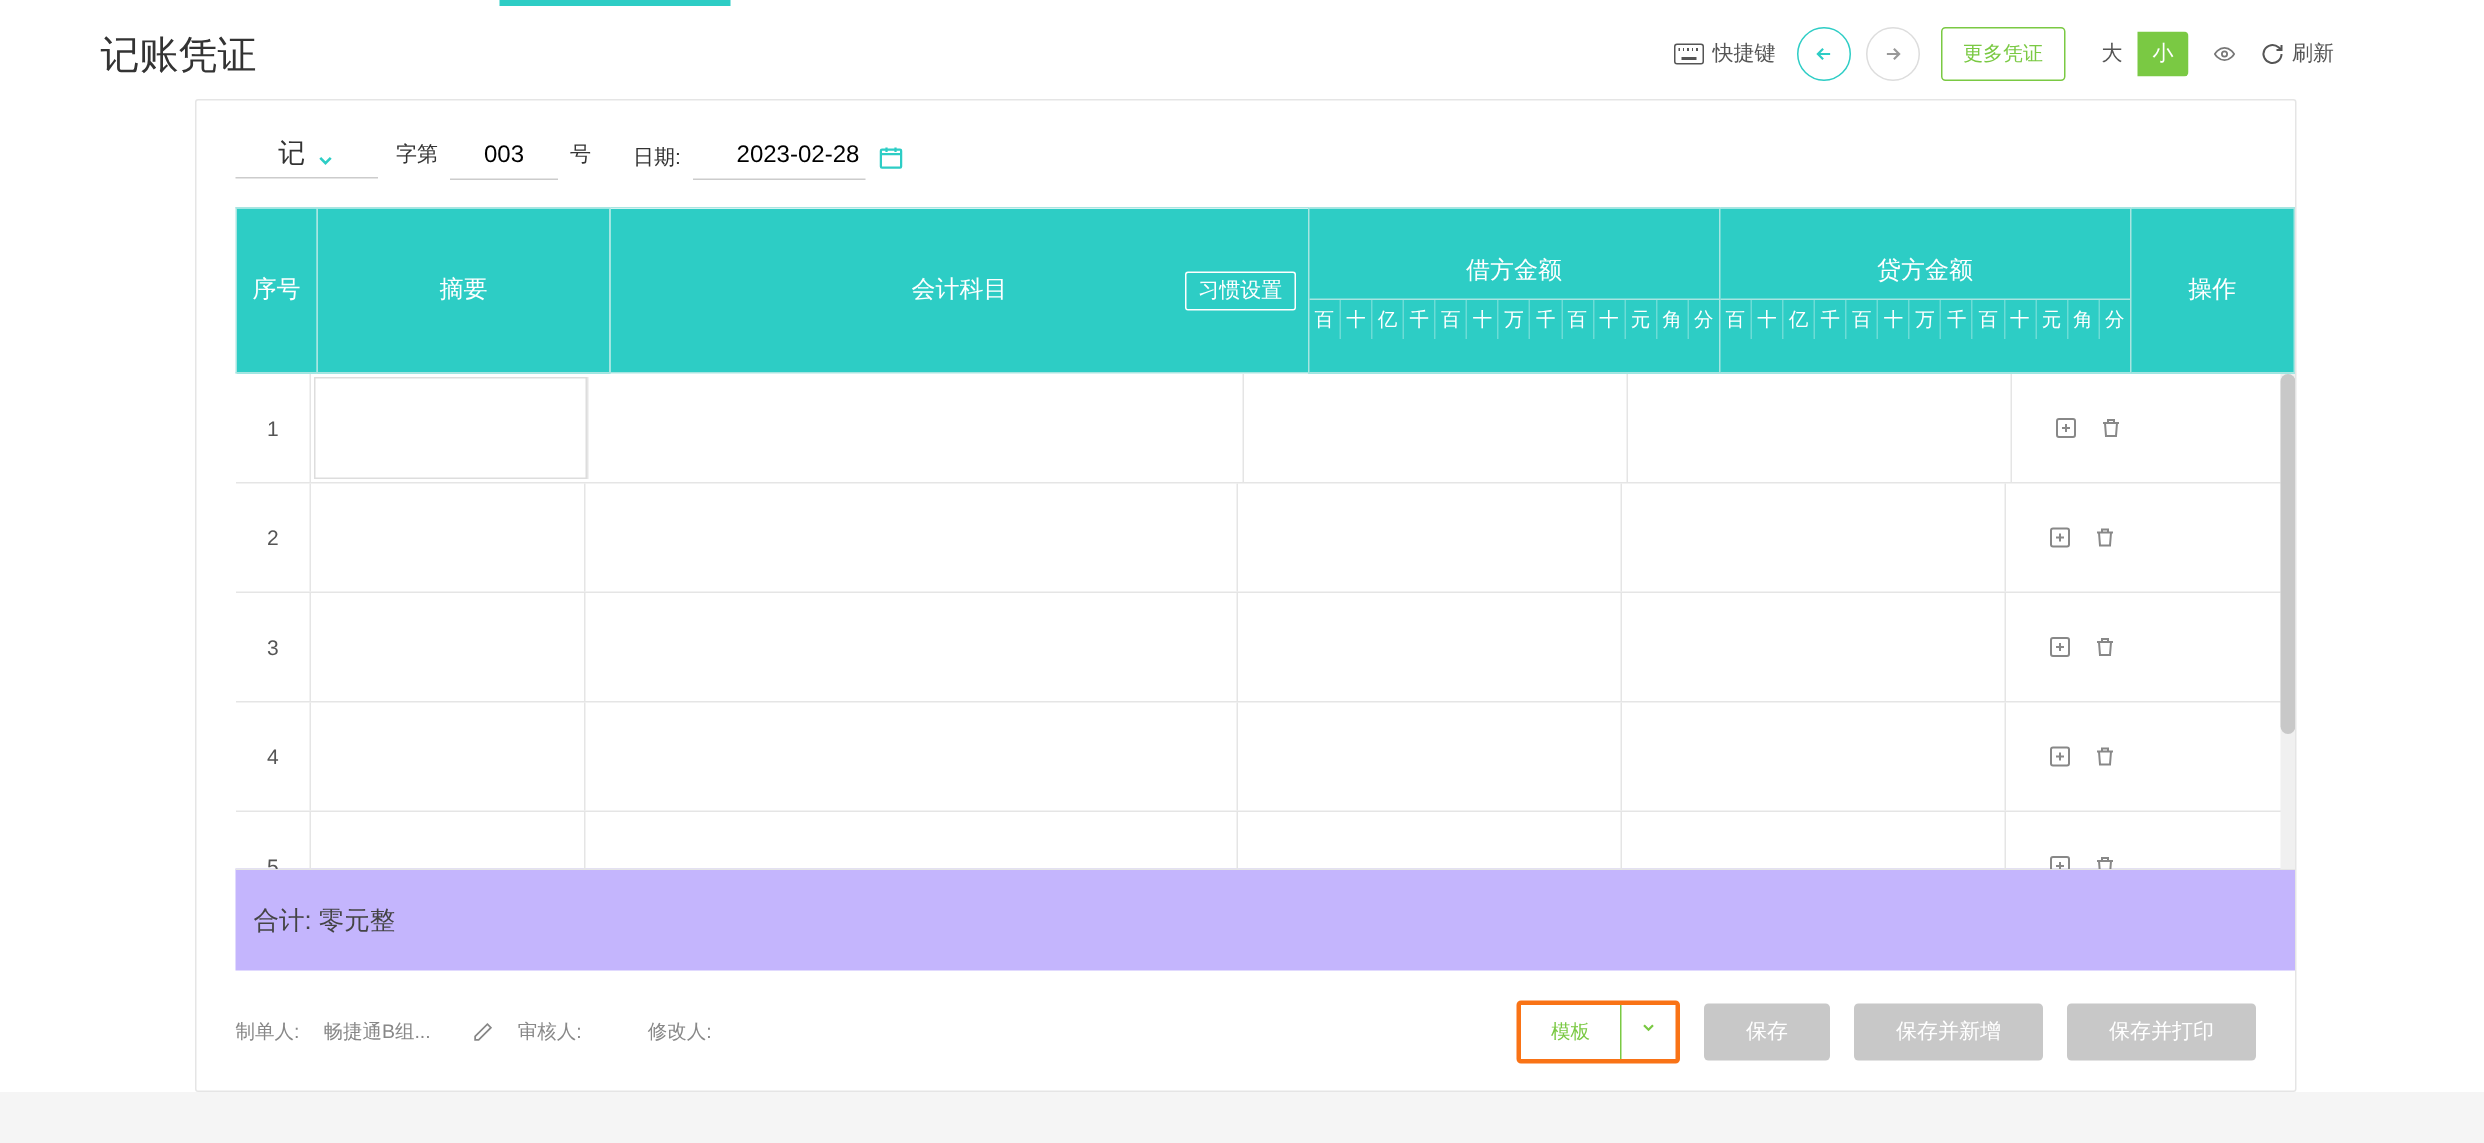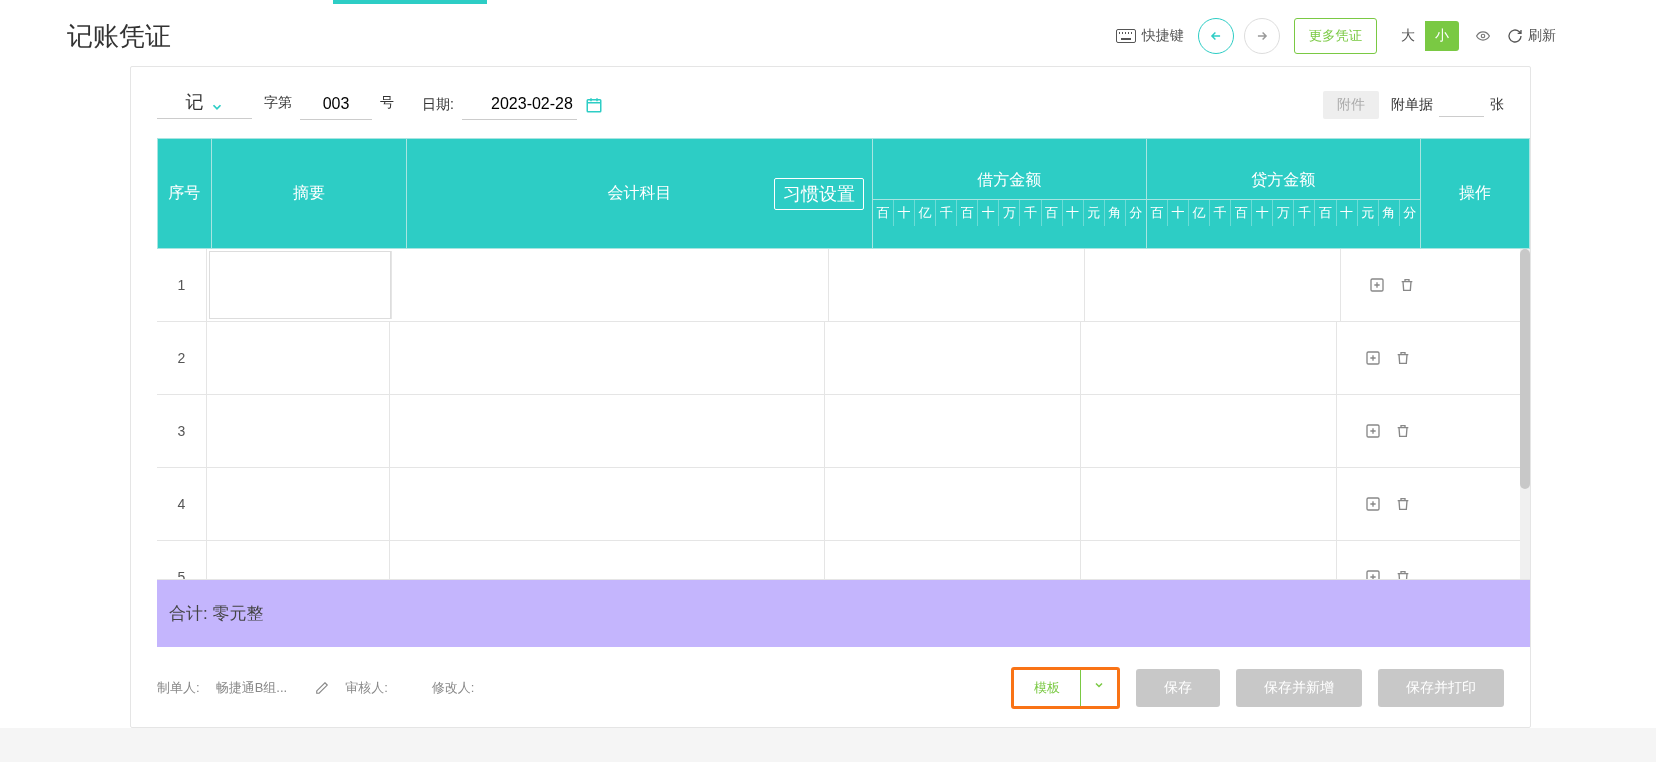--- a/index.html
+++ b/index.html
@@ -46,21 +46,21 @@
 .th-top { padding: 8px 0; border-bottom: 1px solid #a8e5e1; font-size: 16px; }
 .th-sub { display: flex; }
 .th-sub span { flex: 1; font-size: 13px; padding: 4px 0; border-right: 1px solid rgba(255,255,255,0.3); }
 .th-sub span:last-child { border-right: none; }
 .th-single { padding: 44px 0; font-size: 16px; }
 .col-seq { width: 50px; }
 .col-sum { width: 183px; }
 .col-acc { width: 435px; position: relative; }
 .col-amt { width: 256px; }
 .col-op { width: 102px; }
-.habit-btn { position: absolute; right: 8px; top: 50%; transform: translateY(-50%); border: 1px solid #fff; background: transparent; color: #fff; padding: 3px 8px; font-size: 18px; border-radius: 2px; cursor: pointer; }
+.habit-btn { position: absolute; right: 8px; top: 50%; transform: translateY(-50%); border: 1px solid #fff; background: transparent; color: #fff; padding: 3px 8px; font-size: 14px; border-radius: 2px; cursor: pointer; }
 .tbody-wrap { max-height: 330px; overflow-y: auto; position: relative; }
 .scrollbar-track { position: absolute; right: 0; top: 0; width: 10px; height: 100%; background: #f0f0f0; }
 .scrollbar-thumb { position: absolute; right: 0; top: 0; width: 10px; height: 240px; background: #c8c8c8; border-radius: 5px; }
 .data-row { display: flex; border-bottom: 1px solid #e5e5e5; height: 73px; }
 .cell { border-right: 1px solid #e5e5e5; display: flex; align-items: center; justify-content: center; color: #555; }
 .cell.seq { width: 50px; }
 .cell.sum { width: 183px; }
 .cell.sum.first { background: #fff; box-shadow: inset 0 0 0 1px #ddd; margin: 2px; }
 .cell.acc { width: 435px; }
 .cell.amt { width: 256px; display: flex; padding: 0; }
@@ -137,28 +137,20 @@
       </div>
       <span class="zidi">字第</span>
       <input class="num-in" value="003" style="">
       <span class="hao">号</span>
       <span class="date-lbl">日期:</span>
       <input class="date-in" value="2023-02-28" style="">
       <svg class="cal-icon" viewBox="0 0 24 24" fill="none" stroke="currentColor" stroke-width="2">
           <rect x="3" y="5" width="18" height="16" rx="1"></rect>
           <path d="M3 9h18M8 3v4M16 3v4"></path>
         </svg>
-      <div class="form-right">
-        <span class="fujian-btn">附件</span>
-        <div class="fudan">
-          <span>附单据</span>
-          <input class="fudan-in" style="">
-          <span>张</span>
-        </div>
-      </div>
     </div>
 
     <div class="tbl-wrap">
       <table class="tbl">
         <thead>
           <tr>
             <th class="col-seq">
                 <div class="th-single">序号</div>
               </th>
             <th class="col-sum">

